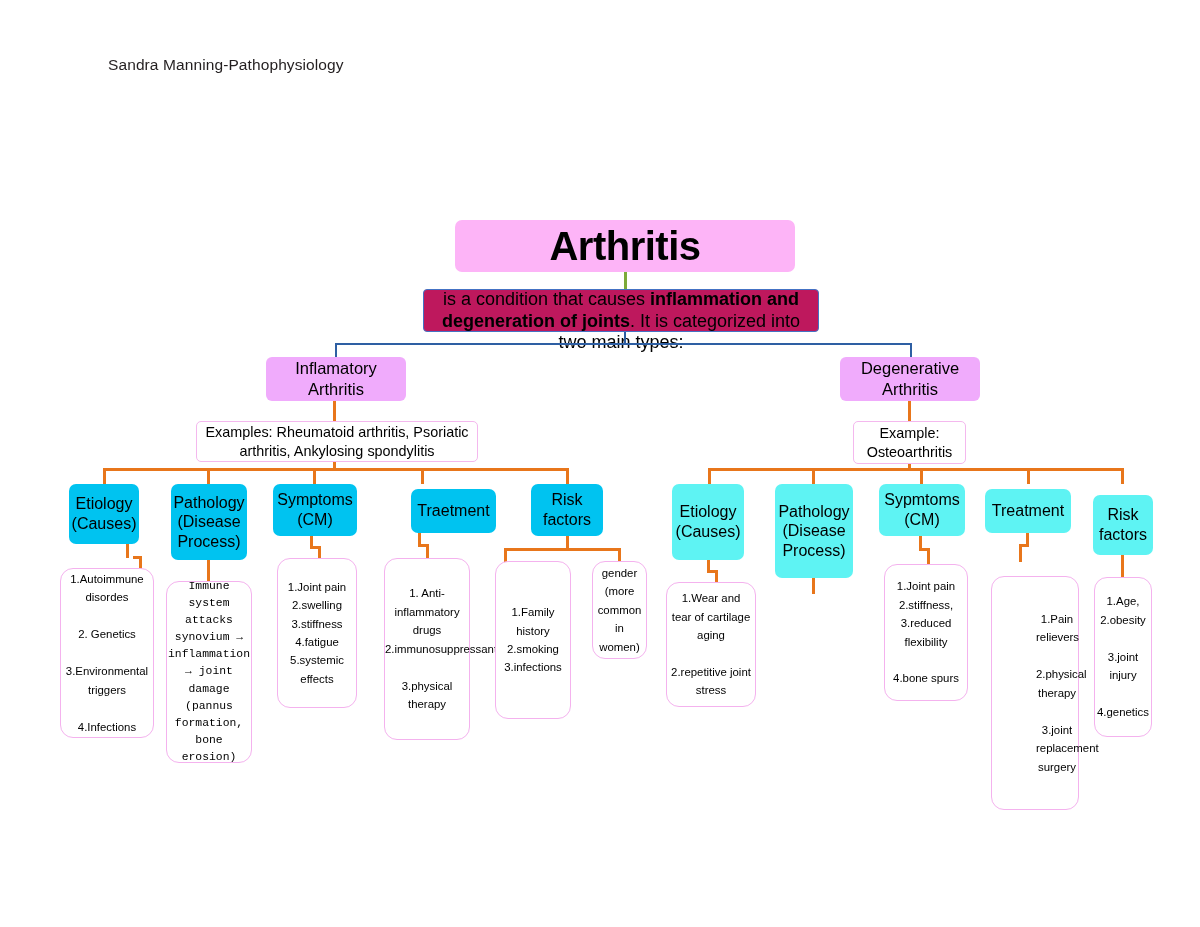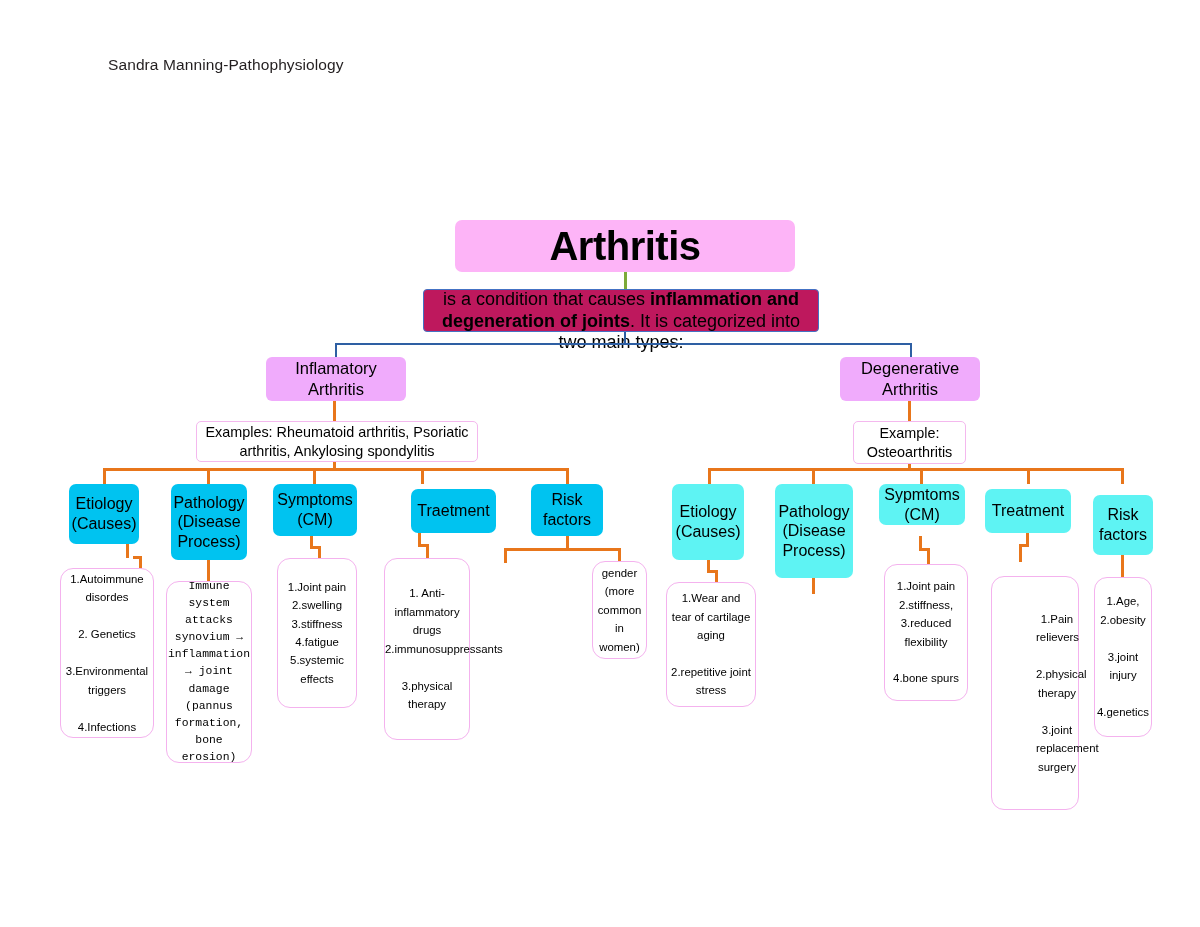--- a/index.html
+++ b/index.html
@@ -125,20 +125,25 @@
 
   <div class="node cat-node" style="left:531px;top:484px;width:72px;height:52px;">
     <span>Risk
 factors</span>
   </div>
   <div class="conn" style="left:566px;top:536px;width:2.5px;height:14px;"></div>
   <div class="conn" style="left:505px;top:548px;width:115px;height:2.5px;"></div>
   <div class="conn" style="left:504px;top:548px;width:2.5px;height:15px;"></div>
   <div class="conn" style="left:618px;top:548px;width:2.5px;height:15px;"></div>
 
+  <div class="node leaf-node" style="left:495px;top:561px;width:76px;height:158px;">
+    <span>1.Family history
+2.smoking
+3.infections</span>
+  </div>
   <div class="node leaf-node" style="left:592px;top:561px;width:55px;height:98px;">
     <span>gender (more common in women)</span>
   </div>
 
   <div class="node type-node" style="left:840px;top:357px;width:140px;height:44px;">
     <span>Degenerative
 Arthritis</span>
   </div>
   <div class="conn" style="left:908px;top:401px;width:3px;height:20px;"></div>
 
@@ -168,21 +173,21 @@
 2.repetitive joint stress</span>
   </div>
 
   <div class="node cat-node right" style="left:775px;top:484px;width:78px;height:94px;">
     <span>Pathology
 (Disease
 Process)</span>
   </div>
   <div class="conn" style="left:812px;top:578px;width:2.5px;height:16px;"></div>
 
-  <div class="node cat-node right" style="left:879px;top:484px;width:86px;height:41px;">
+  <div class="node cat-node right" style="left:879px;top:484px;width:86px;height:52px;">
     <span>Sypmtoms
 (CM)</span>
   </div>
   <div class="conn" style="left:919px;top:536px;width:2.5px;height:14px;"></div>
   <div class="conn" style="left:919px;top:548px;width:11px;height:2.5px;"></div>
   <div class="conn" style="left:927px;top:548px;width:2.5px;height:18px;"></div>
   <div class="node leaf-node" style="left:884px;top:564px;width:84px;height:137px;">
     <span>1.Joint pain
 2.stiffness,
 3.reduced flexibility

